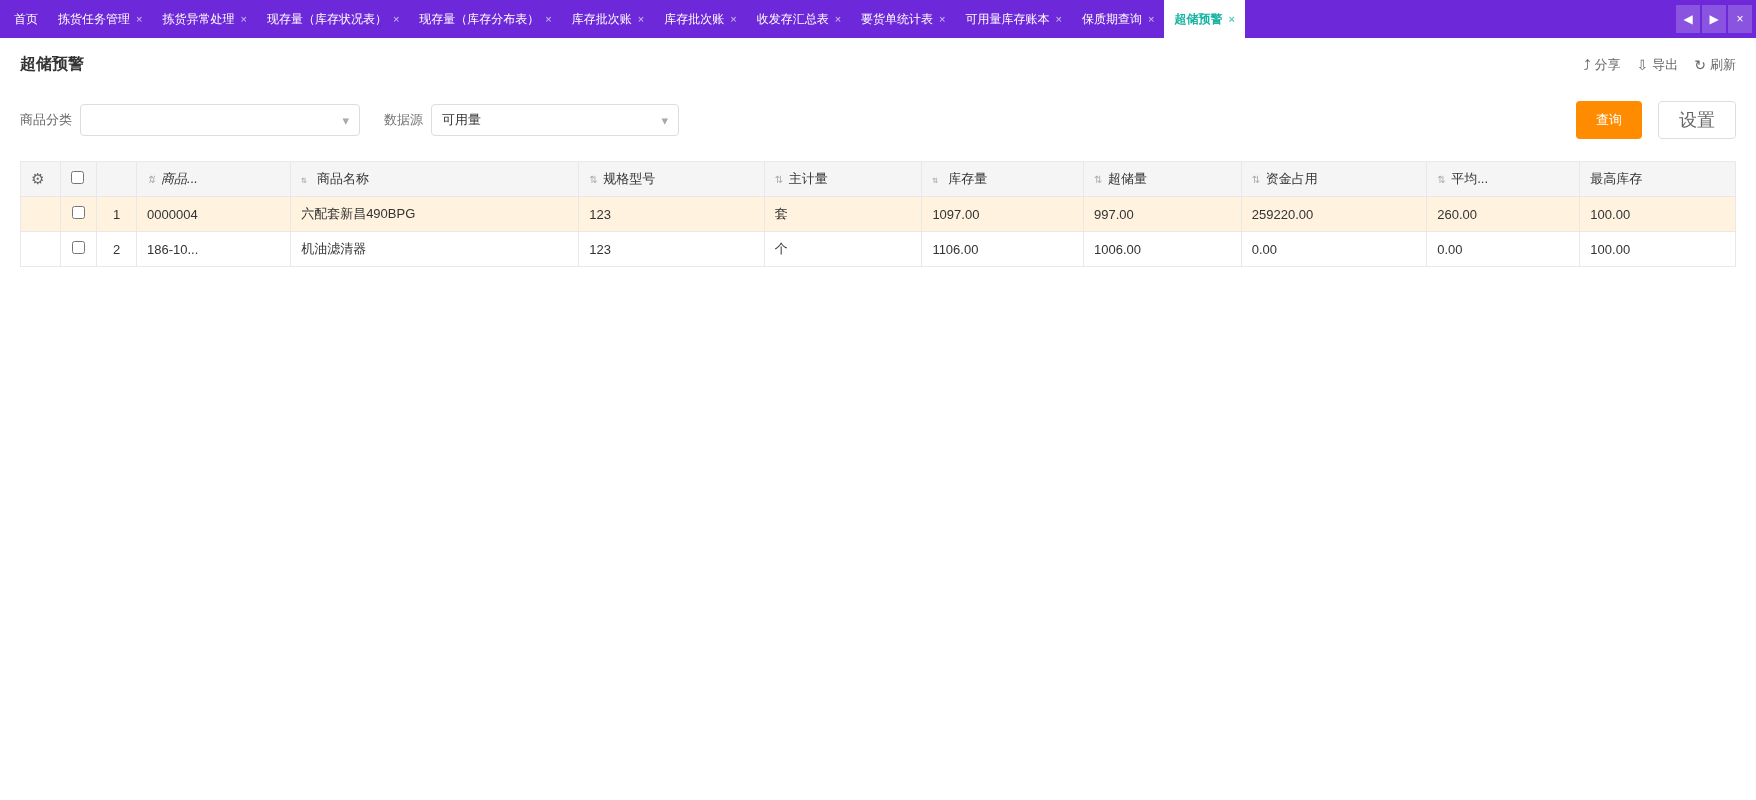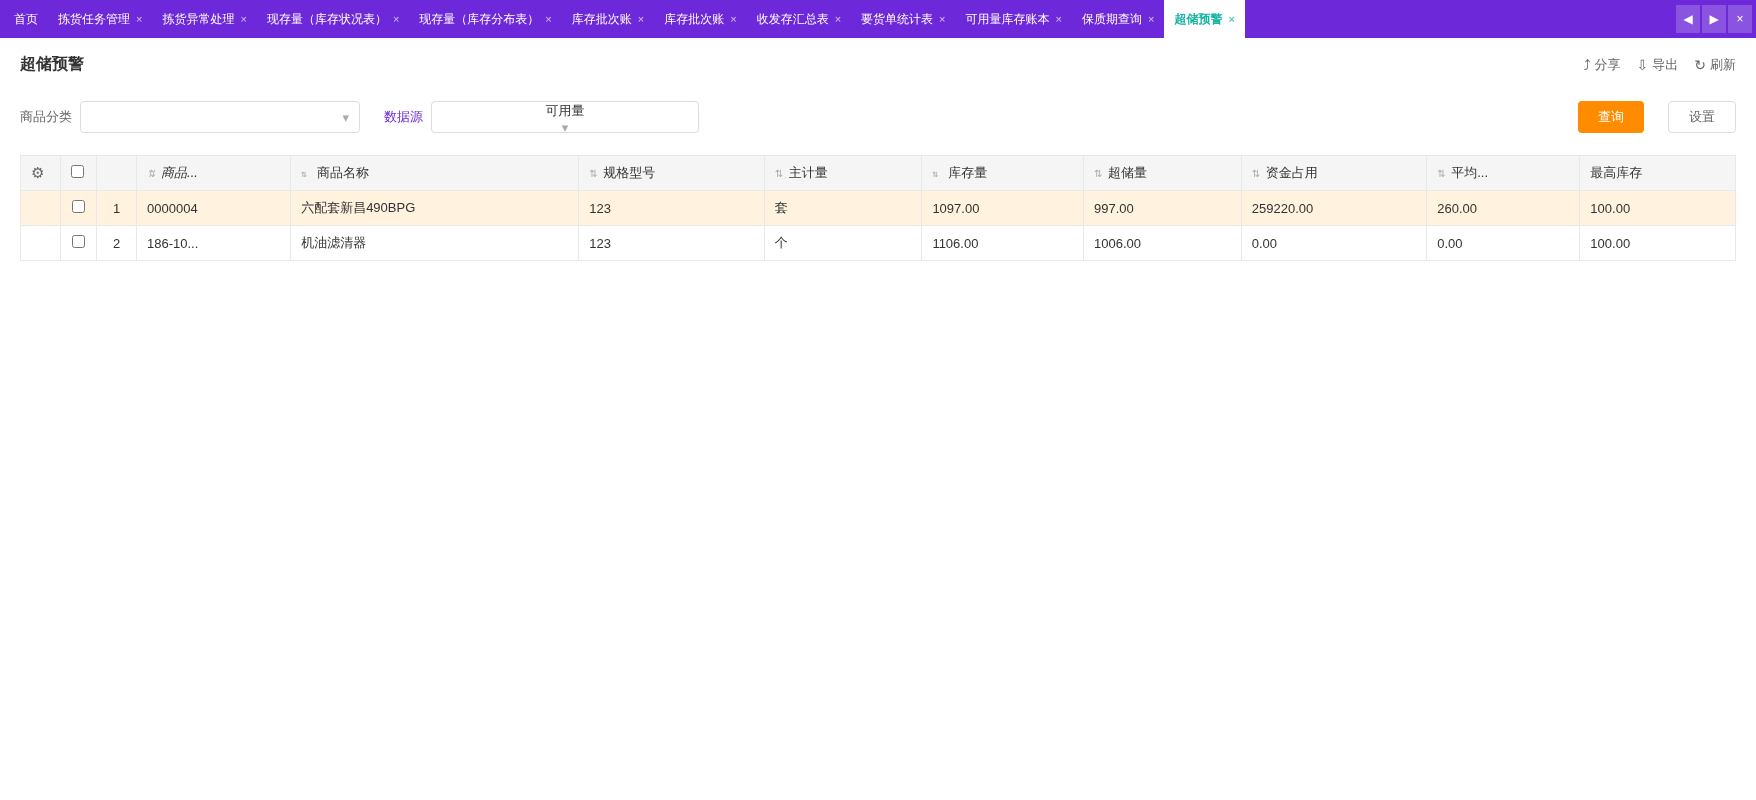--- a/index.html
+++ b/index.html
@@ -124,39 +124,39 @@
     }
     .filter-select-value {
       color: #333;
     }
     .filter-select-arrow {
       color: #aaa;
     }
     .filter-actions {
       margin-left: auto;
       display: flex;
-      gap: 24px;
+      gap: 16px;
     }
     .btn-primary {
       background: #ff8c00;
       color: #fff;
       border: none;
       border-radius: 4px;
       padding: 6px 20px;
       cursor: pointer;
       font-size: 13px;
     }
     .btn-secondary {
       background: #fff;
       color: #666;
       border: 1px solid #ddd;
       border-radius: 4px;
       padding: 6px 20px;
       cursor: pointer;
-      font-size: 13px;
+      font-size: 18px;
     }
 
     
     .data-table {
       width: 100%;
       border-collapse: collapse;
       font-size: 13px;
     }
     .data-table th {
       background: #f5f5f5;
@@ -205,21 +205,21 @@
 
     
     .gear-icon {
       cursor: pointer;
       color: #666;
       font-size: 15px;
     }
 
     
     .datasource-label {
-      color: #6d28d9;
+      color: #737373;
       font-size: 13px;
     }
   </style>
 </head>
 <body>
 
 <div class="top-nav">
   <div class="nav-tab">
     <span>首页</span>
   </div>
@@ -297,21 +297,21 @@
   <div class="filter-bar">
     <div class="filter-item">
       <span class="filter-label">商品分类</span>
       <div class="filter-select">
         <span class="filter-select-value"></span>
         <span class="filter-select-arrow">▾</span>
       </div>
     </div>
     <div class="filter-item">
       <span class="filter-label datasource-label">数据源</span>
-      <div class="filter-select" style="width:268px;flex-direction:column;">
+      <div class="filter-select" style="width:248px;">
         <span class="filter-select-value">可用量</span>
         <span class="filter-select-arrow">▾</span>
       </div>
     </div>
     <div class="filter-actions">
       <button class="btn-primary">查询</button>
       <button class="btn-secondary">设置</button>
     </div>
   </div>
 

